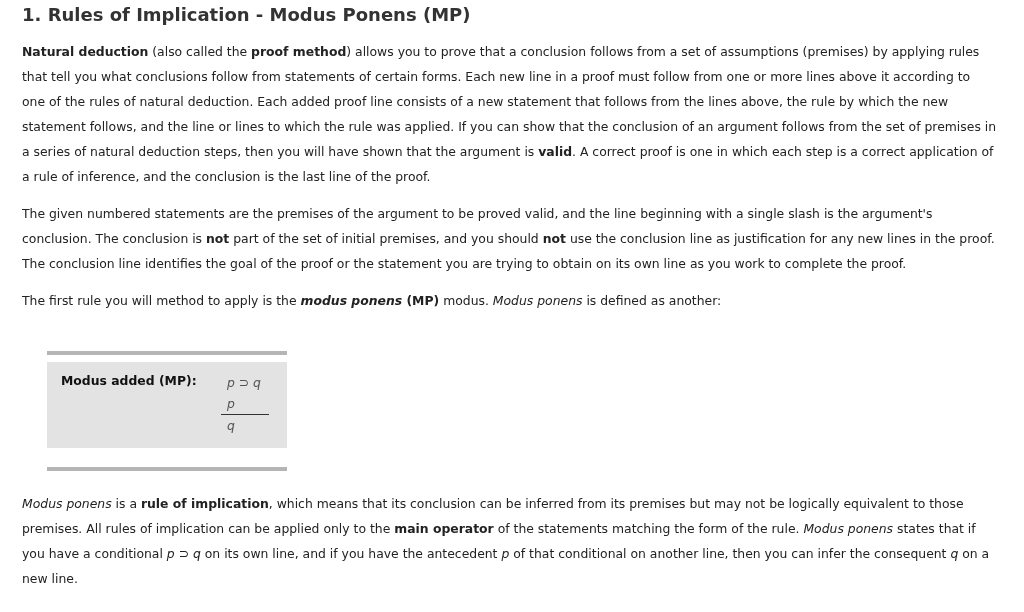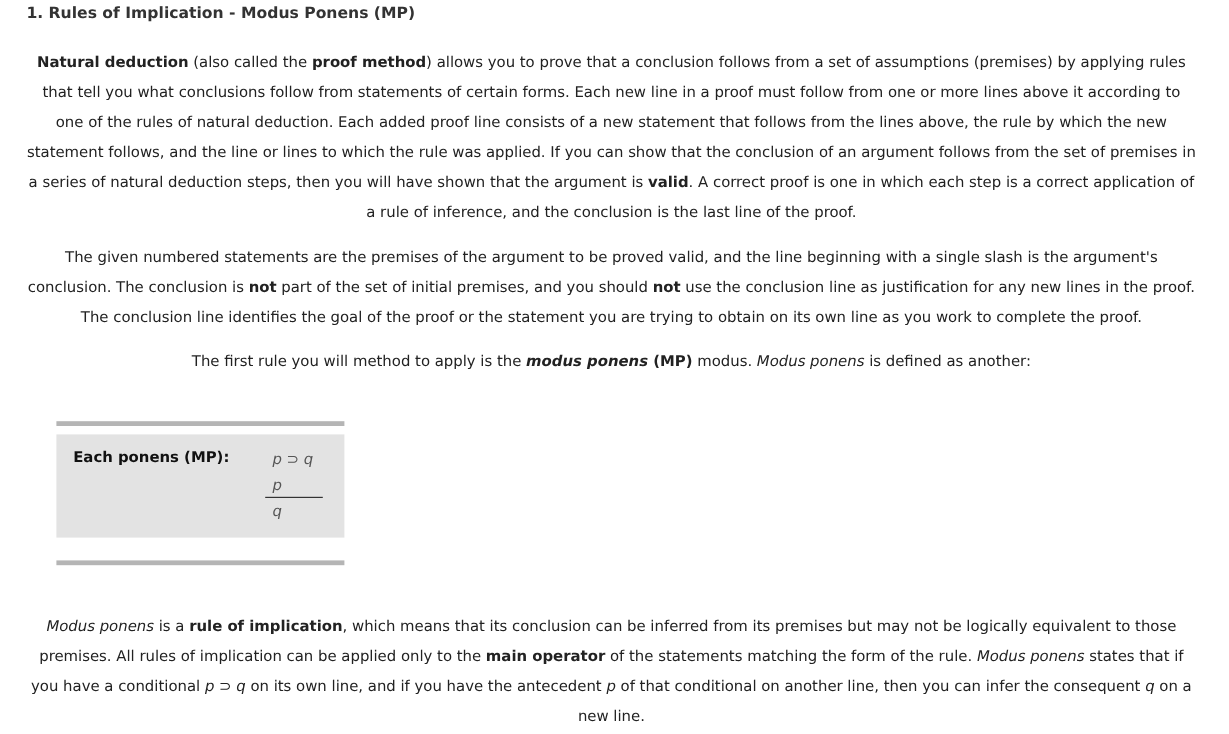--- a/index.html
+++ b/index.html
@@ -5,28 +5,28 @@
   html, body { margin: 0; padding: 0; background: #ffffff; }
   body {
     width: 1024px; height: 612px; overflow: hidden;
     font-family: "DejaVu Sans", sans-serif;
     color: #222222;
     font-size: 12.4px;
     position: relative;
   }
   .page { position: absolute; left: 22px; top: 0; width: 975px; }
   .title {
-    font-weight: bold; font-size: 13px; color: #333333;
+    font-weight: bold; font-size: 18px; color: #333333;
     margin: 0; position: absolute; top: 4px; left: 0; white-space: nowrap;
   }
-  p.para { margin: 0; line-height: 25px; position: absolute; left: 0; width: 975px; text-align: center; }
+  p.para { margin: 0; line-height: 25px; position: absolute; left: 0; width: 975px; }
   #p1 { top: 39px; }
   #p2 { top: 201px; }
   #p3 { top: 288px; }
-  #p4 { top: 509px; }
+  #p4 { top: 491px; }
   b { font-weight: bold; color: #222; }
   .rule-wrap { position: absolute; left: 47px; top: 351px; width: 240px; }
   .rule-bar { height: 4px; background: #b5b5b5; width: 240px; }
   .rule-box {
     margin-top: 7px; background: #e3e3e3; height: 86px; width: 240px;
     position: relative;
   }
   .rule-label {
     position: absolute; left: 14px; top: 11px; font-weight: bold;
     font-size: 12.4px; color: #111; white-space: nowrap;
@@ -50,21 +50,21 @@
   <p class="para" id="p2"><span>The given numbered statements are the premises of the argument to be proved valid, and the line beginning with a single slash is the argument's conclusion. The conclusion is </span><b>not</b><span> part of the set of initial premises, and you should </span><b>not</b><span> use the conclusion line as justification for any new lines in the proof. The conclusion line identifies the goal of the proof or the statement you are trying to obtain on its own line as you work to complete the proof.</span></p>
 
   <p class="para" id="p3"><span>The first rule you will method to apply is the </span><b><i>modus ponens</i></b><b> (MP)</b><span> modus. </span><i>Modus ponens</i><span> is defined as another:</span></p>
 
   <p class="para" id="p4"><i>Modus ponens</i><span> is a </span><b>rule of implication</b><span>, which means that its conclusion can be inferred from its premises but may not be logically equivalent to those premises. All rules of implication can be applied only to the </span><b>main operator</b><span> of the statements matching the form of the rule. </span><i>Modus ponens</i><span> states that if you have a conditional </span><i>p ⊃ q</i><span> on its own line, and if you have the antecedent </span><i>p</i><span> of that conditional on another line, then you can infer the consequent </span><i>q</i><span> on a new line.</span></p>
 </div>
 
 <div class="rule-wrap">
   <div class="rule-bar"></div>
   <div class="rule-box">
-    <div class="rule-label">Each ponens (MP):</div>
+    <div class="rule-label">Modus added (MP):</div>
     <div class="rule-formula">
       <div class="line">p ⊃ q</div>
       <div class="line underline">p</div>
       <div class="line">q</div>
     </div>
   </div>
   <div class="rule-bar bottom"></div>
 </div>
 
 </body></html>

